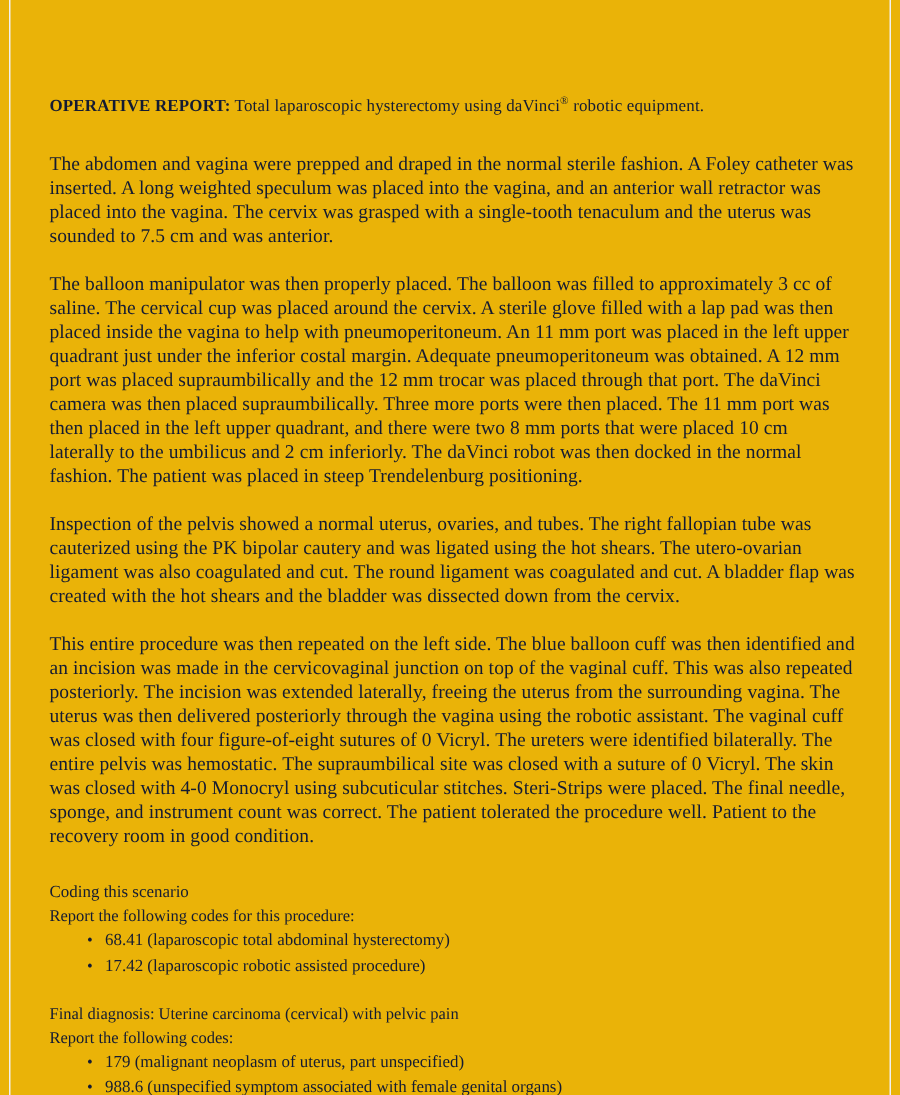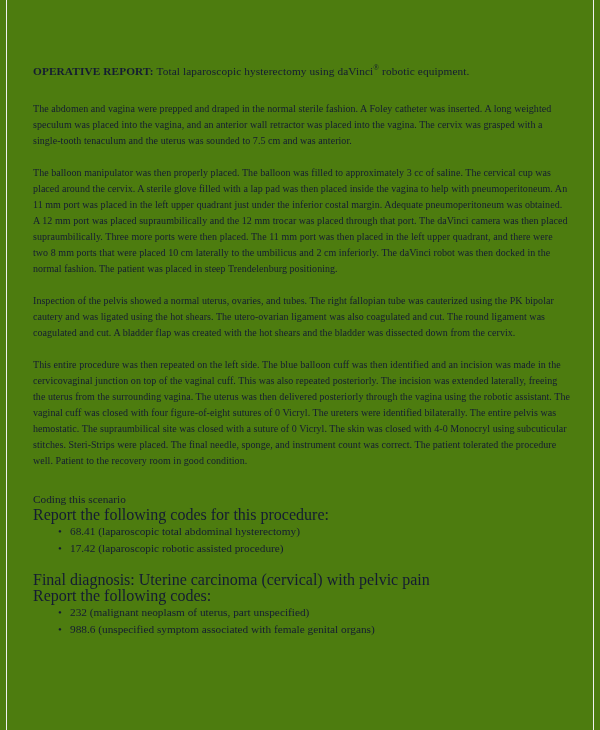--- a/index.html
+++ b/index.html
@@ -13,21 +13,21 @@
     height: 730px;
     overflow: hidden;
     font-family: "Liberation Serif", "DejaVu Serif", serif;
     color: #141b33;
   }
 
   #page {
     position: relative;
     width: 600px;
     height: 730px;
-    background: #4d7c0f;
+    background: #eab308;
     box-sizing: border-box;
   }
 
   
   #page .page-edge-left,
   #page .page-edge-right {
     position: absolute;
     top: 0;
     bottom: 0;
     width: 1px;
@@ -57,38 +57,38 @@
     font-weight: bold;
   }
   .reg {
     font-size: 7.5px;
     vertical-align: super;
     line-height: 0;
   }
 
   p.para {
     margin: 0;
-    font-size: 10px;
+    font-size: 13px;
     line-height: 16px;
     text-align: left;
     letter-spacing: 0.005em;
   }
 
   .gap-lg { height: 16px; }
   .gap-xl { height: 22px; }
 
   .section-head {
     margin: 0;
     font-size: 11.3px;
     line-height: 16px;
     font-weight: normal;
   }
   .section-line {
     margin: 0;
-    font-size: 16px;
+    font-size: 11px;
     line-height: 16px;
   }
   .section-line .lead {
     font-weight: normal;
   }
 
   ul.code-list {
     margin: 0;
     padding: 0;
     list-style: none;
@@ -144,18 +144,18 @@
       <li><span class="bullet">•</span><span>68.41 (laparoscopic total abdominal hysterectomy)</span></li>
       <li><span class="bullet">•</span><span>17.42 (laparoscopic robotic assisted procedure)</span></li>
     </ul>
 
     <div class="gap-lg"></div>
 
     <p class="section-line"><span class="lead">Final diagnosis:</span><span> Uterine carcinoma (cervical) with pelvic pain</span></p>
     <p class="section-line">Report the following codes:</p>
 
     <ul class="code-list">
-      <li><span class="bullet">•</span><span>232 (malignant neoplasm of uterus, part unspecified)</span></li>
+      <li><span class="bullet">•</span><span>179 (malignant neoplasm of uterus, part unspecified)</span></li>
       <li><span class="bullet">•</span><span>988.6 (unspecified symptom associated with female genital organs)</span></li>
     </ul>
 
   </div>
 </div>
 
 </body></html>

